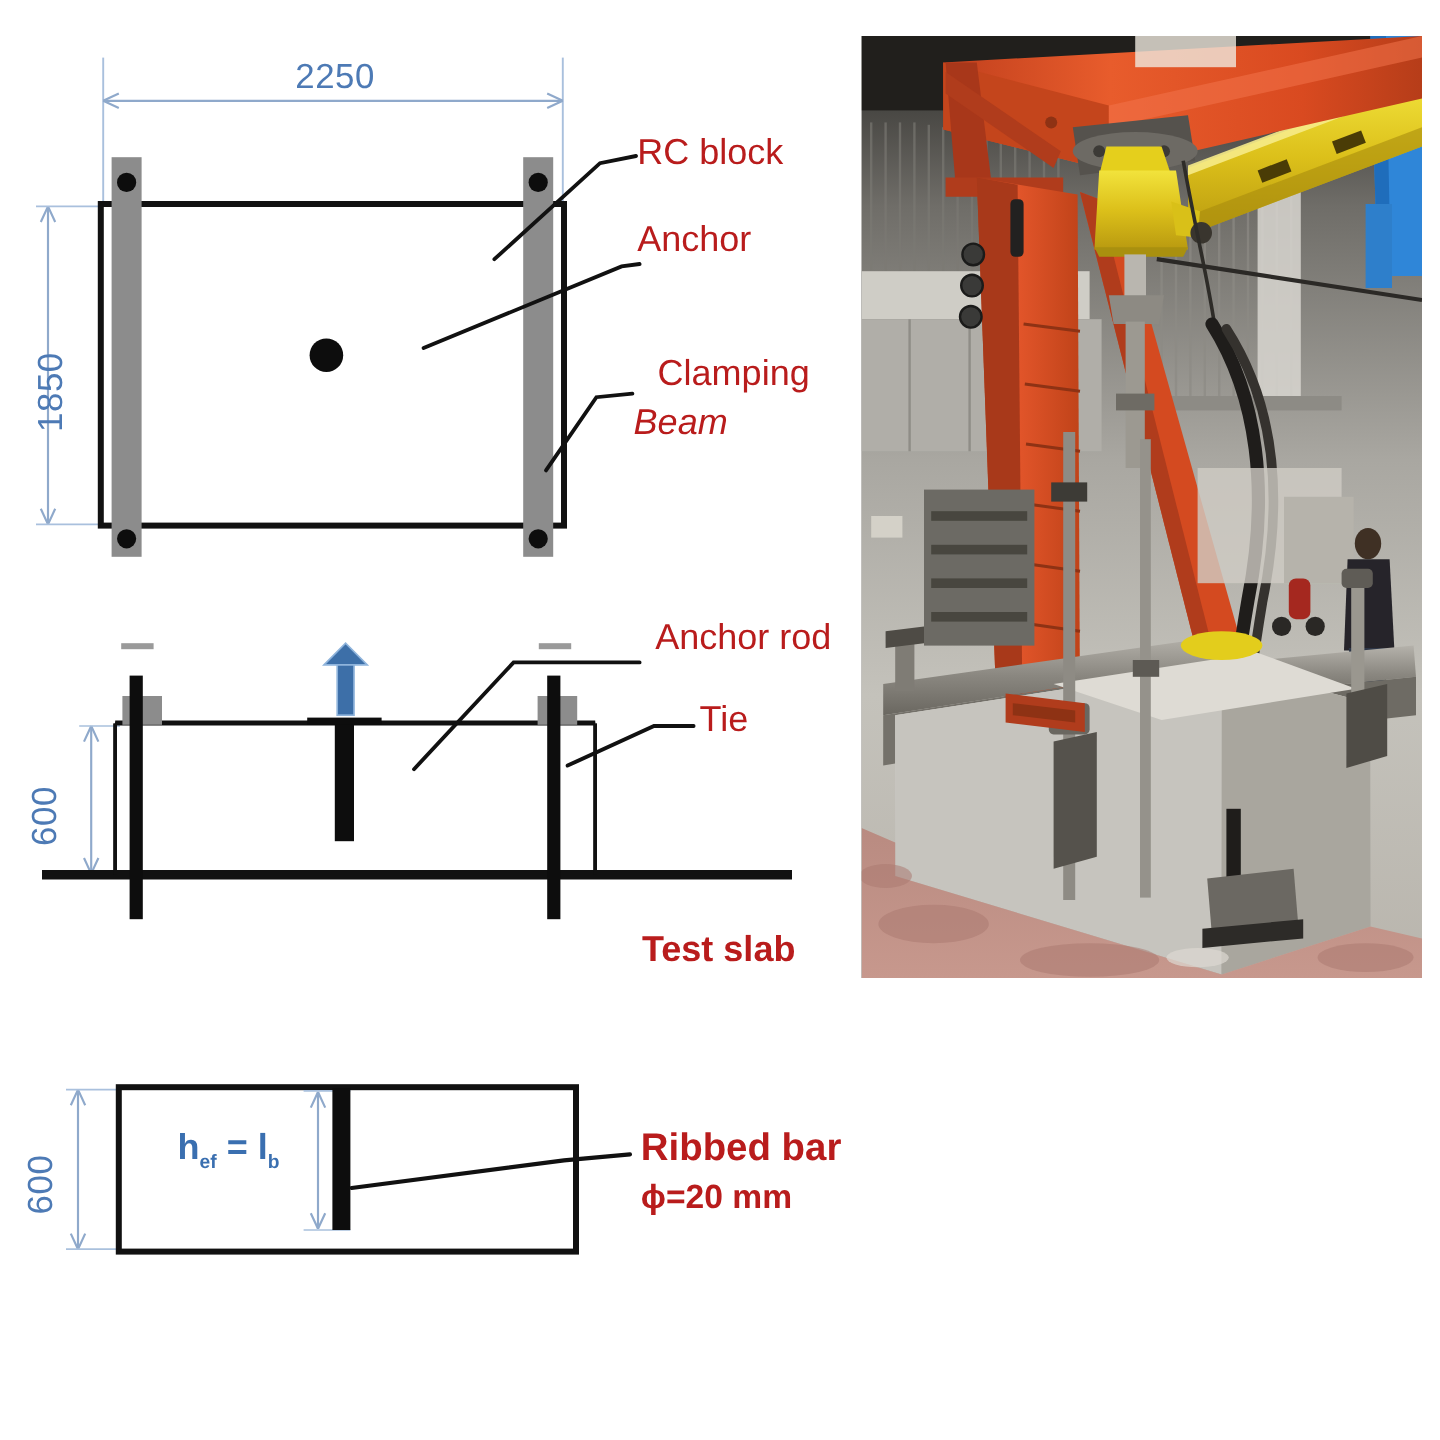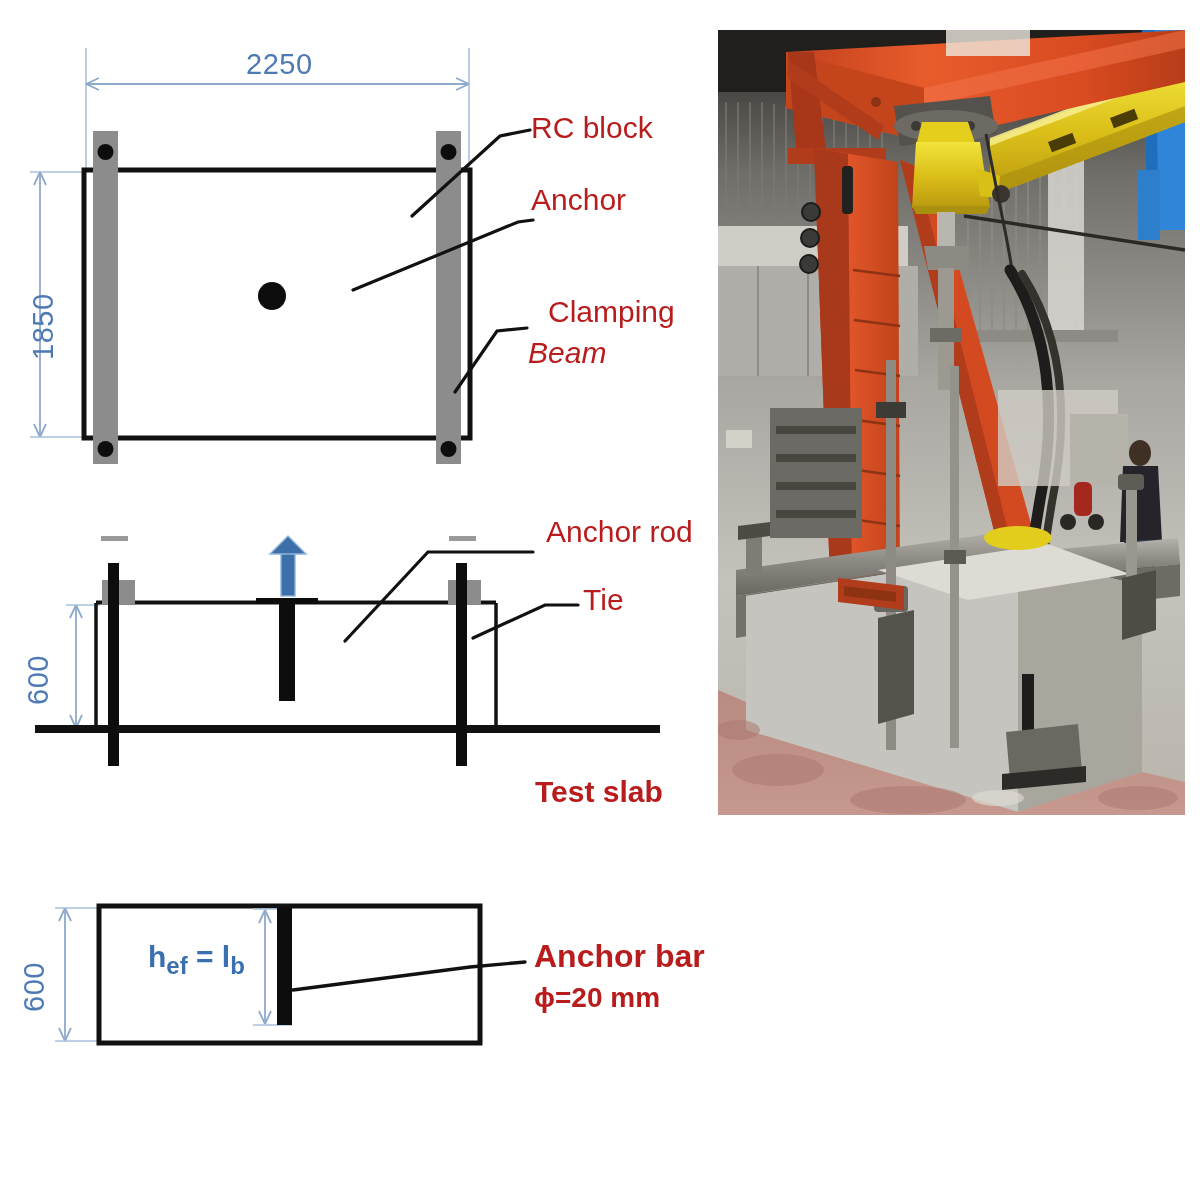--- a/index.html
+++ b/index.html
@@ -14,21 +14,21 @@
   
   .dimtext{position:absolute;color:#4d7ab5;font-size:29px;letter-spacing:.5px;white-space:nowrap;}
   .dimtext.vert{transform-origin:0 0;transform:rotate(-90deg);}
 
   
   .lbl{position:absolute;font-size:30px;color:#b91c1c;white-space:nowrap;line-height:1.15;}
   .lbl.bold{font-weight:700;margin-top:30px;}
 
   
   .heflbl{position:absolute;color:#3a6fb0;font-size:30px;font-weight:700;white-space:nowrap;}
-  .heflbl sub{font-size:24px;font-weight:700;}
+  .heflbl sub{font-size:16px;font-weight:700;}
 
   
   .photo{position:absolute;overflow:hidden;}
   .photo > *{position:absolute;}
 
   svg{display:block;overflow:visible;}
 </style>
 </head>
 <body>
 
@@ -168,21 +168,21 @@
 
       <g stroke="#111111" stroke-width="3.4" fill="none" stroke-linecap="round">
         <path d="M293,130 L470,107 L525,102"></path>
       </g>
     </svg>
 
     <div class="dimtext vert" style="left:18px;top:152px;">600</div>
 
     <div class="heflbl" style="left:148px;top:80px;">h<sub>ef</sub> = l<sub>b</sub></div>
 
-    <div class="lbl bold" style="left:534px;top:48px;font-size:32px;">Anchor bar</div>
+    <div class="lbl bold" style="left:534px;top:48px;font-size:32px;">Ribbed bar</div>
     <div class="lbl bold" style="left:534px;top:92px;font-size:28px;">ϕ=20 mm</div>
   </div>
 
   <div class="photo" style="left:718px;top:30px;width:467px;height:785px;background:#6d6a63;">
 
     <svg width="467" height="785">
       <defs>
         <linearGradient id="hallWall" x1="0" y1="0" x2="0" y2="1">
           <stop offset="0%" stop-color="#2b2a27"></stop>
           <stop offset="18%" stop-color="#6f6d68"></stop>

